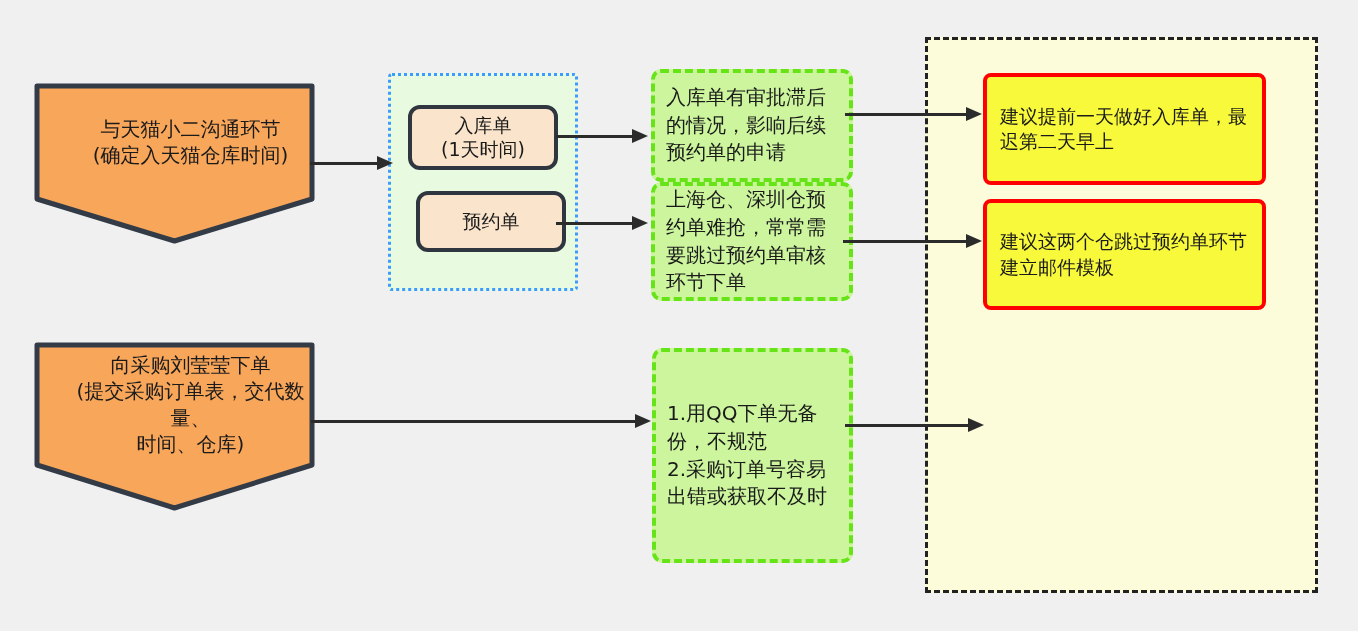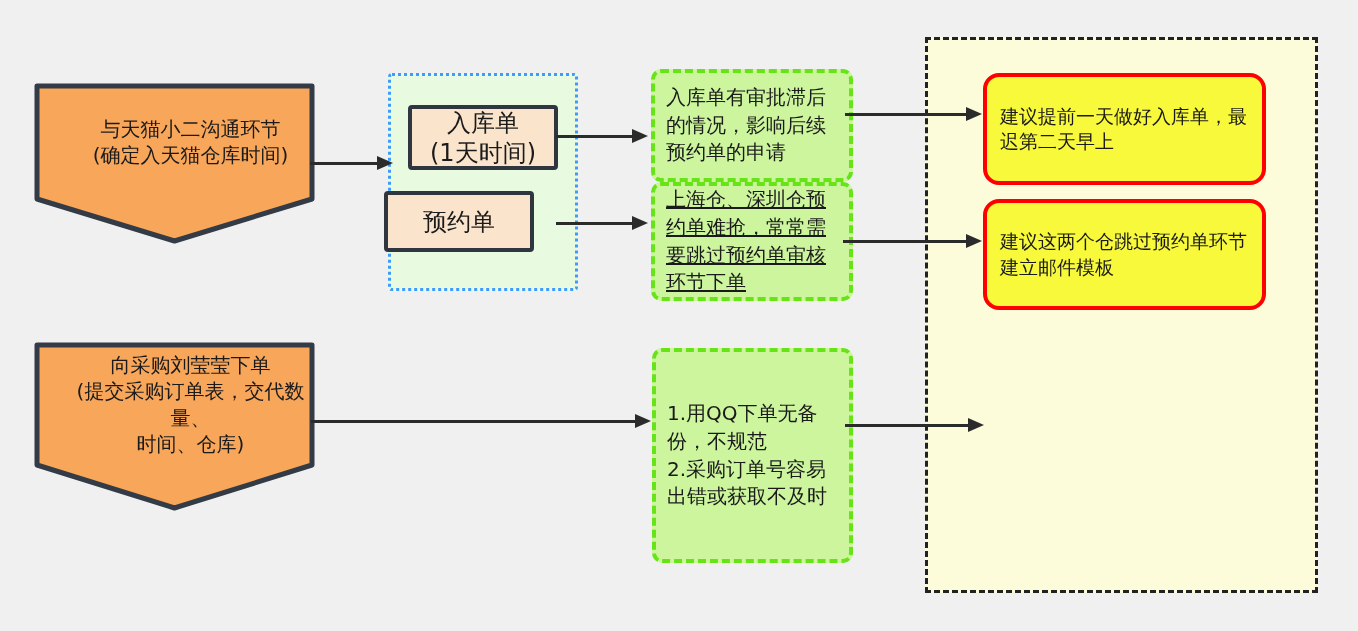--- a/index.html
+++ b/index.html
@@ -38,24 +38,24 @@
     position:absolute;
     background:var(--group-fill,#E8FADF);
     border:3px dotted var(--group-border,#3D9BFF);
     border-radius:4px;
   }
   
   .doc{
     position:absolute;
     background:var(--doc-fill,#FBE4CC);
     border:4px solid var(--doc-border,#2F3640);
-    border-radius:4px;
+    border-radius:12px;
     display:flex;align-items:center;justify-content:center;
     text-align:center;
-    font-size:24px;line-height:1.25;
+    font-size:19px;line-height:1.25;
   }
   
   .problem{
     position:absolute;
     background:var(--problem-fill,#CCF59D);
     border:4px dashed var(--problem-border,#67E417);
     border-radius:10px;
     display:flex;align-items:center;
     padding:0 11px;
     font-size:20px;line-height:1.38;
@@ -65,21 +65,21 @@
   .panel{
     position:absolute;
     background:var(--solution-panel-fill,#FCFBDA);
     border:3px dashed var(--solution-panel-border,#222222);
   }
   
   .solution{
     position:absolute;
     background:var(--solution-fill,#F8F93B);
     border:4px solid var(--solution-border,#FF0000);
-    border-radius:16px;
+    border-radius:8px;
     display:flex;align-items:center;
     padding:0 13px;
     font-size:19px;line-height:1.33;
     text-align:left;
   }
   
   .arrow{
     position:absolute;height:14px;
     display:flex;align-items:center;
     z-index:5;
@@ -112,27 +112,27 @@
     <div class="label" style="top:0;height:125px;">向采购刘莹莹下单
 (提交采购订单表，交代数量、
 时间、仓库)</div>
   </div>
 
   <div class="group" style="left:388px;top:73px;width:184px;height:212px;"></div>
 
   <div class="doc label" style="left:408px;top:105px;width:142px;height:57px;">入库单
 (1天时间)</div>
 
-  <div class="doc label" style="left:384px;top:191px;width:142px;height:53px;">预约单</div>
+  <div class="doc label" style="left:416px;top:191px;width:142px;height:53px;">预约单</div>
 
   <div class="problem label" style="left:651px;top:57px;width:172px;height:105px;margin-top:12px;">入库单有审批滞后
 的情况，影响后续
 预约单的申请</div>
 
-  <div class="problem label" style="left:651px;top:182px;width:172px;height:111px;text-decoration:underline;">上海仓、深圳仓预
+  <div class="problem label" style="left:651px;top:182px;width:172px;height:111px;">上海仓、深圳仓预
 约单难抢，常常需
 要跳过预约单审核
 环节下单</div>
 
   <div class="problem label" style="left:652px;top:348px;width:171px;height:207px;">1.用QQ下单无备
 份，不规范
 2.采购订单号容易
 出错或获取不及时</div>
 
   <div class="panel" style="left:925px;top:37px;width:387px;height:550px;"></div>

